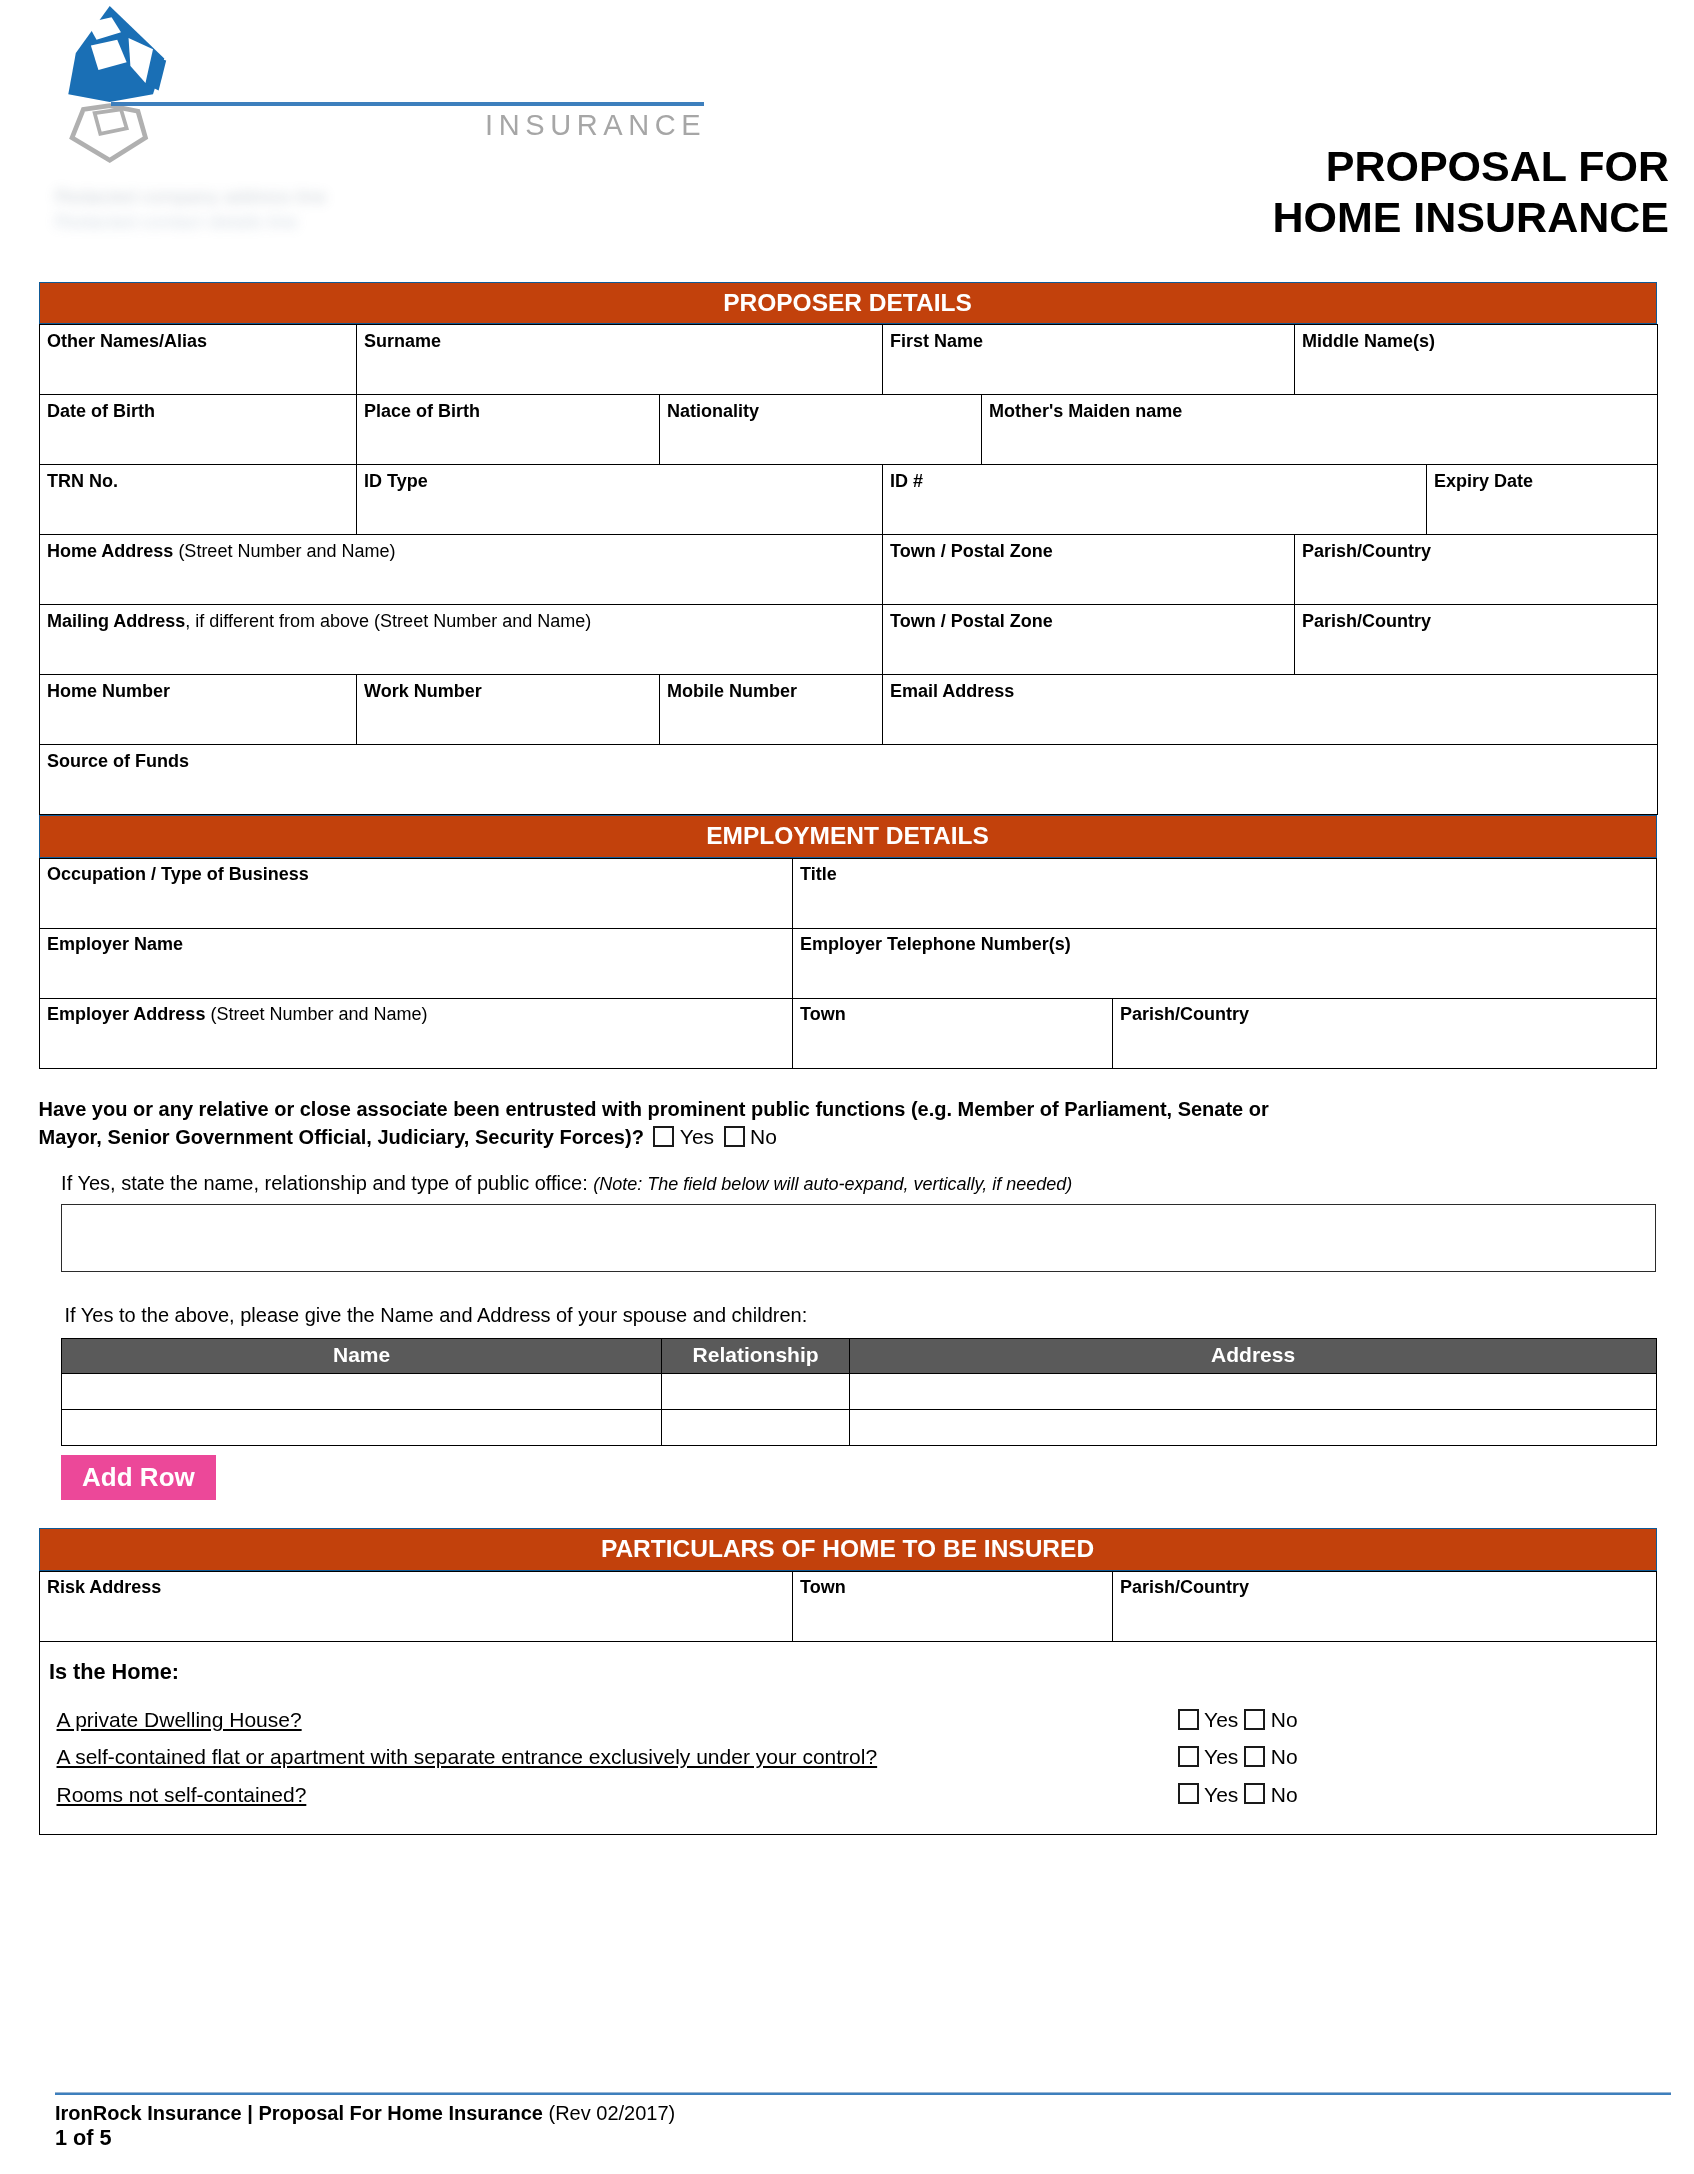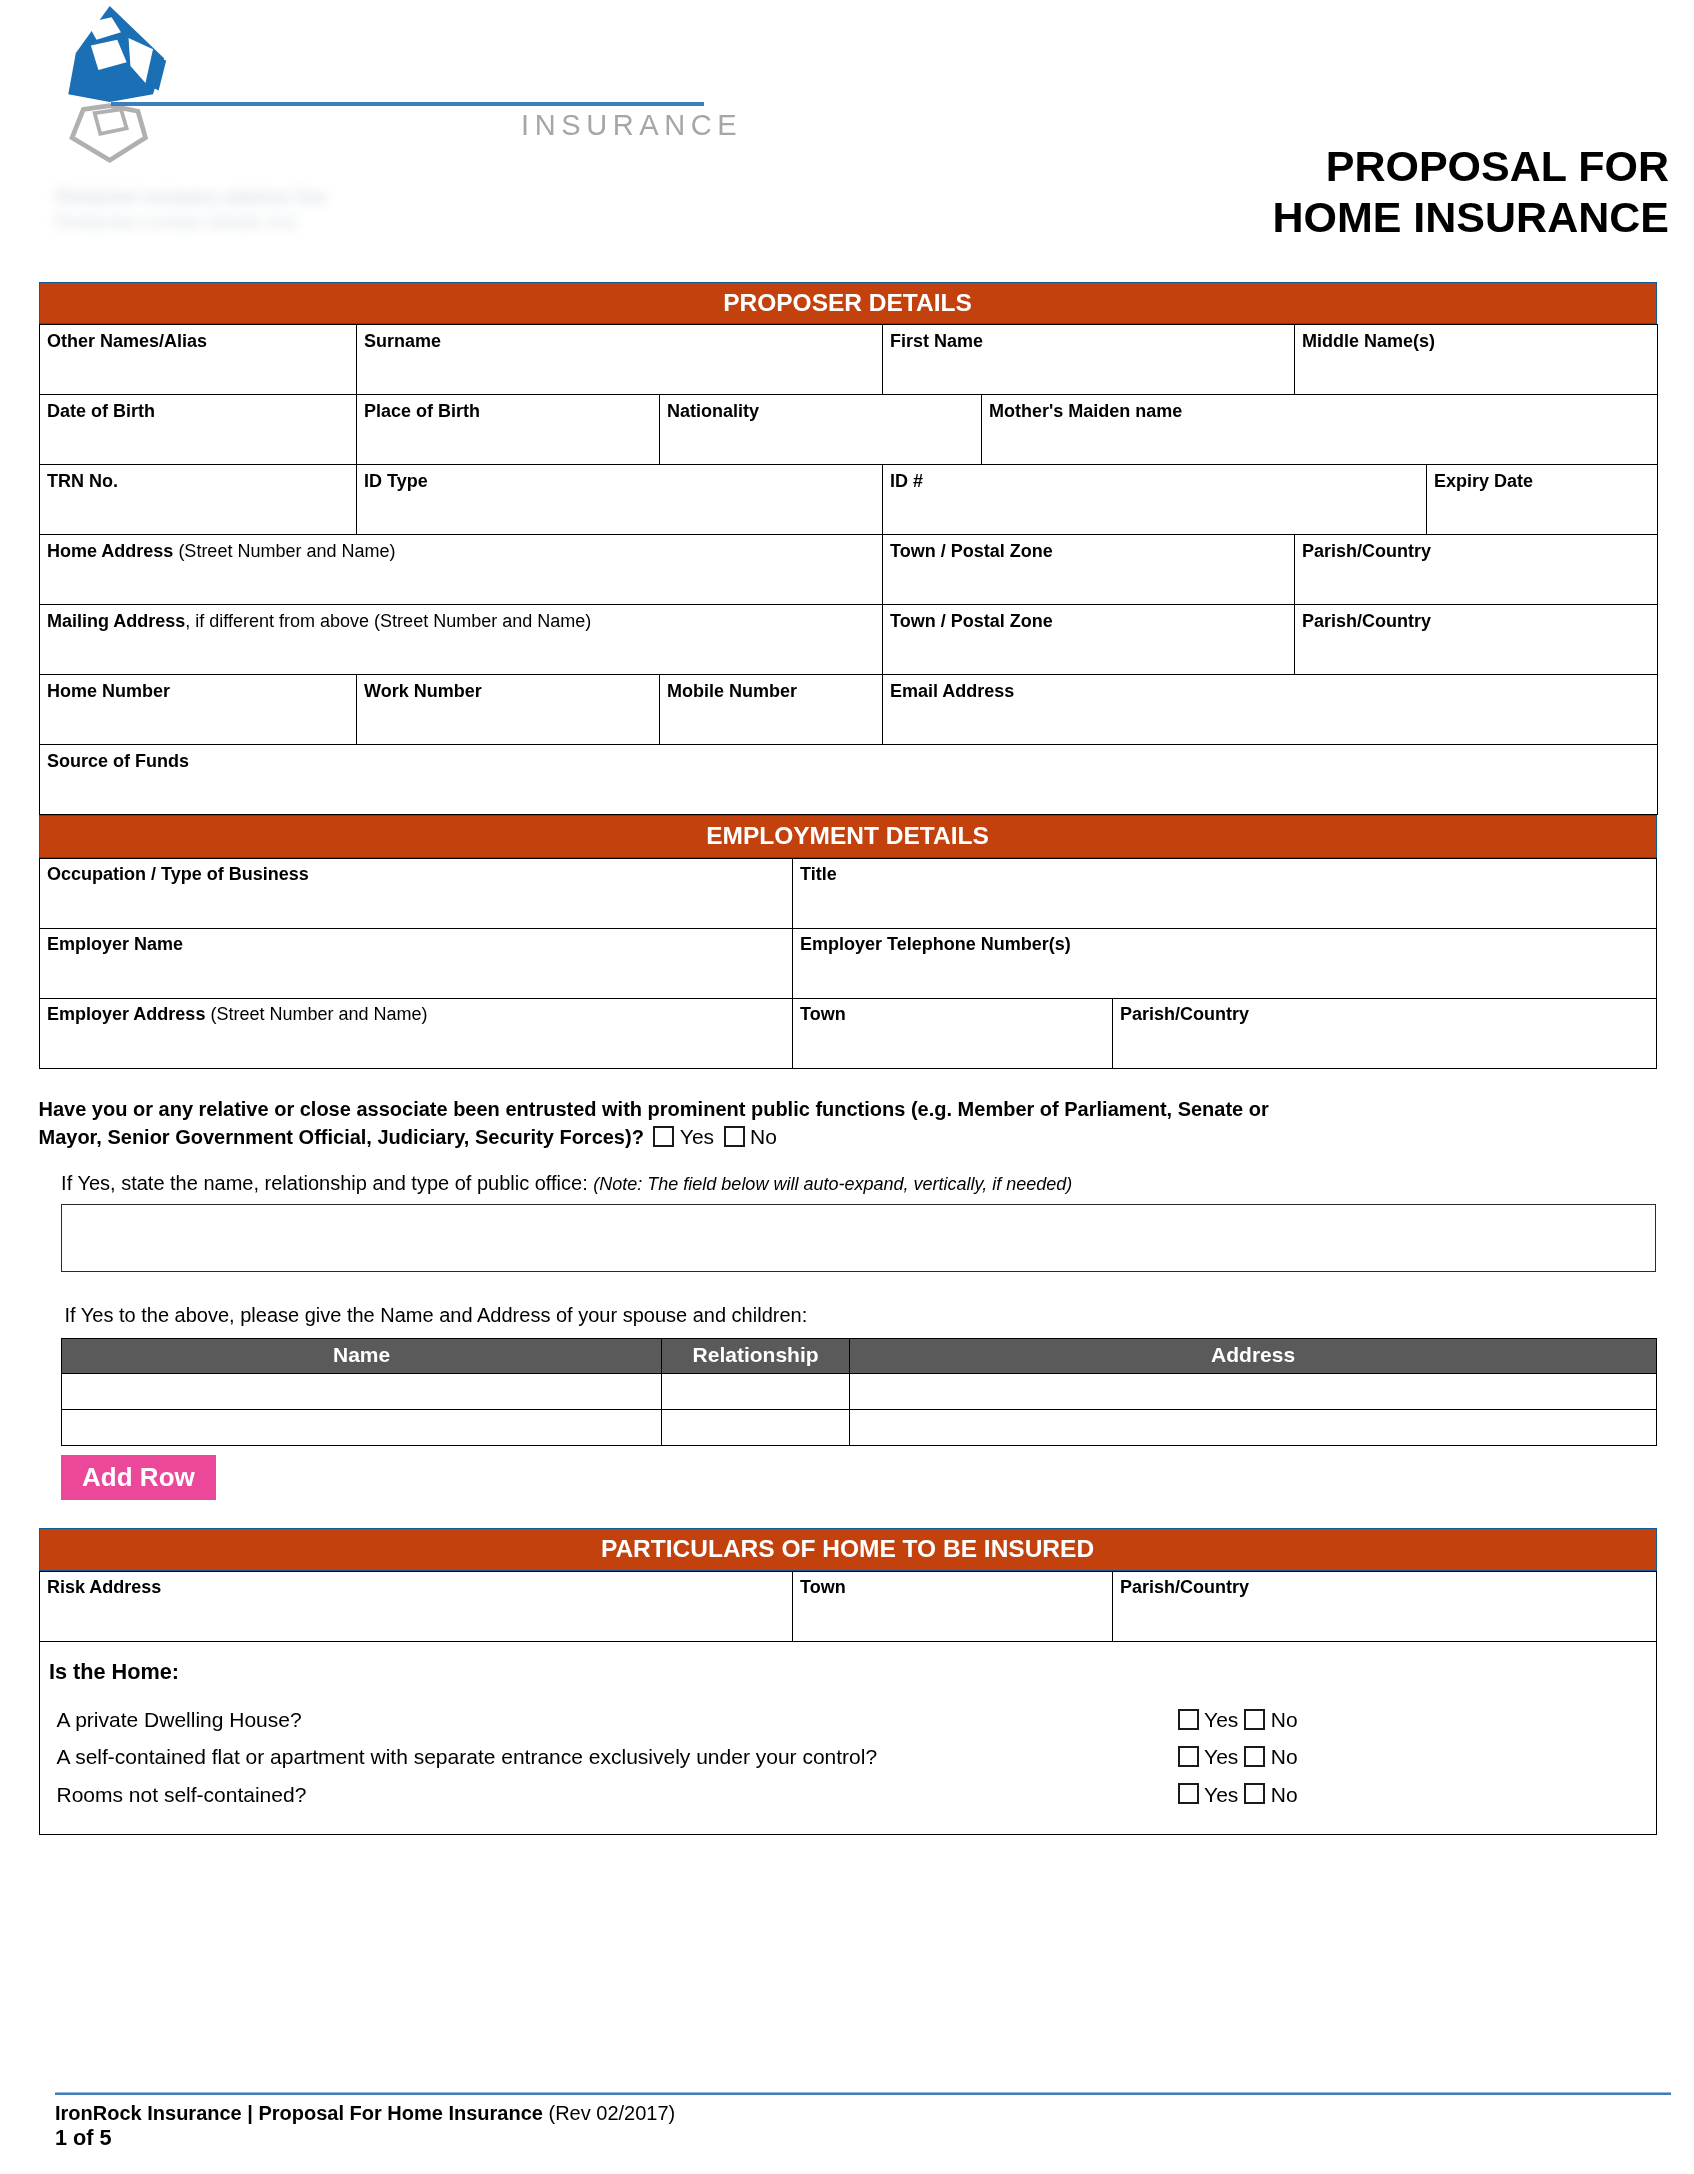--- a/index.html
+++ b/index.html
@@ -35,21 +35,21 @@
     white-space: nowrap;
   }
   .logo-iron { color: #1a6fb5; }
   .logo-rock { color: #9b9b9b; }
   .logo-rule {
     position: absolute; left: 56px; top: 98px;
     width: 593px; height: 3.8px;
     background: #3d7fbd;
   }
   .logo-sub {
-    position: absolute; left: 466px; top: 105px;
+    position: absolute; left: 430px; top: 105px;
     font-family: "Liberation Sans", sans-serif;
     font-size: 29px;
     letter-spacing: 5.6px;
     color: #a6a6a6;
     white-space: nowrap;
   }
 
   .addr-blur {
     position: absolute;
     left: 55px; top: 185px;
@@ -198,21 +198,21 @@
     padding-left: 9.4px;
     padding-bottom: 17px;
   }
   .home-row {
     display: flex;
     align-items: center;
     font-size: 21px;
     font-weight: normal;
     padding: 6.6px 0 6.6px 17px;
   }
-  .home-row .q { flex: 0 0 1121px; }
+  .home-row .q { flex: 0 0 1121px; text-decoration: underline; }
   .home-row .cb { width: 226px; }
   .home-row .cbx { margin-left: 0; }
 
   
   .footer {
     position: absolute;
     left: 55px; right: 24.5px;
     bottom: 22.6px;
   }
   .footer-rule {

